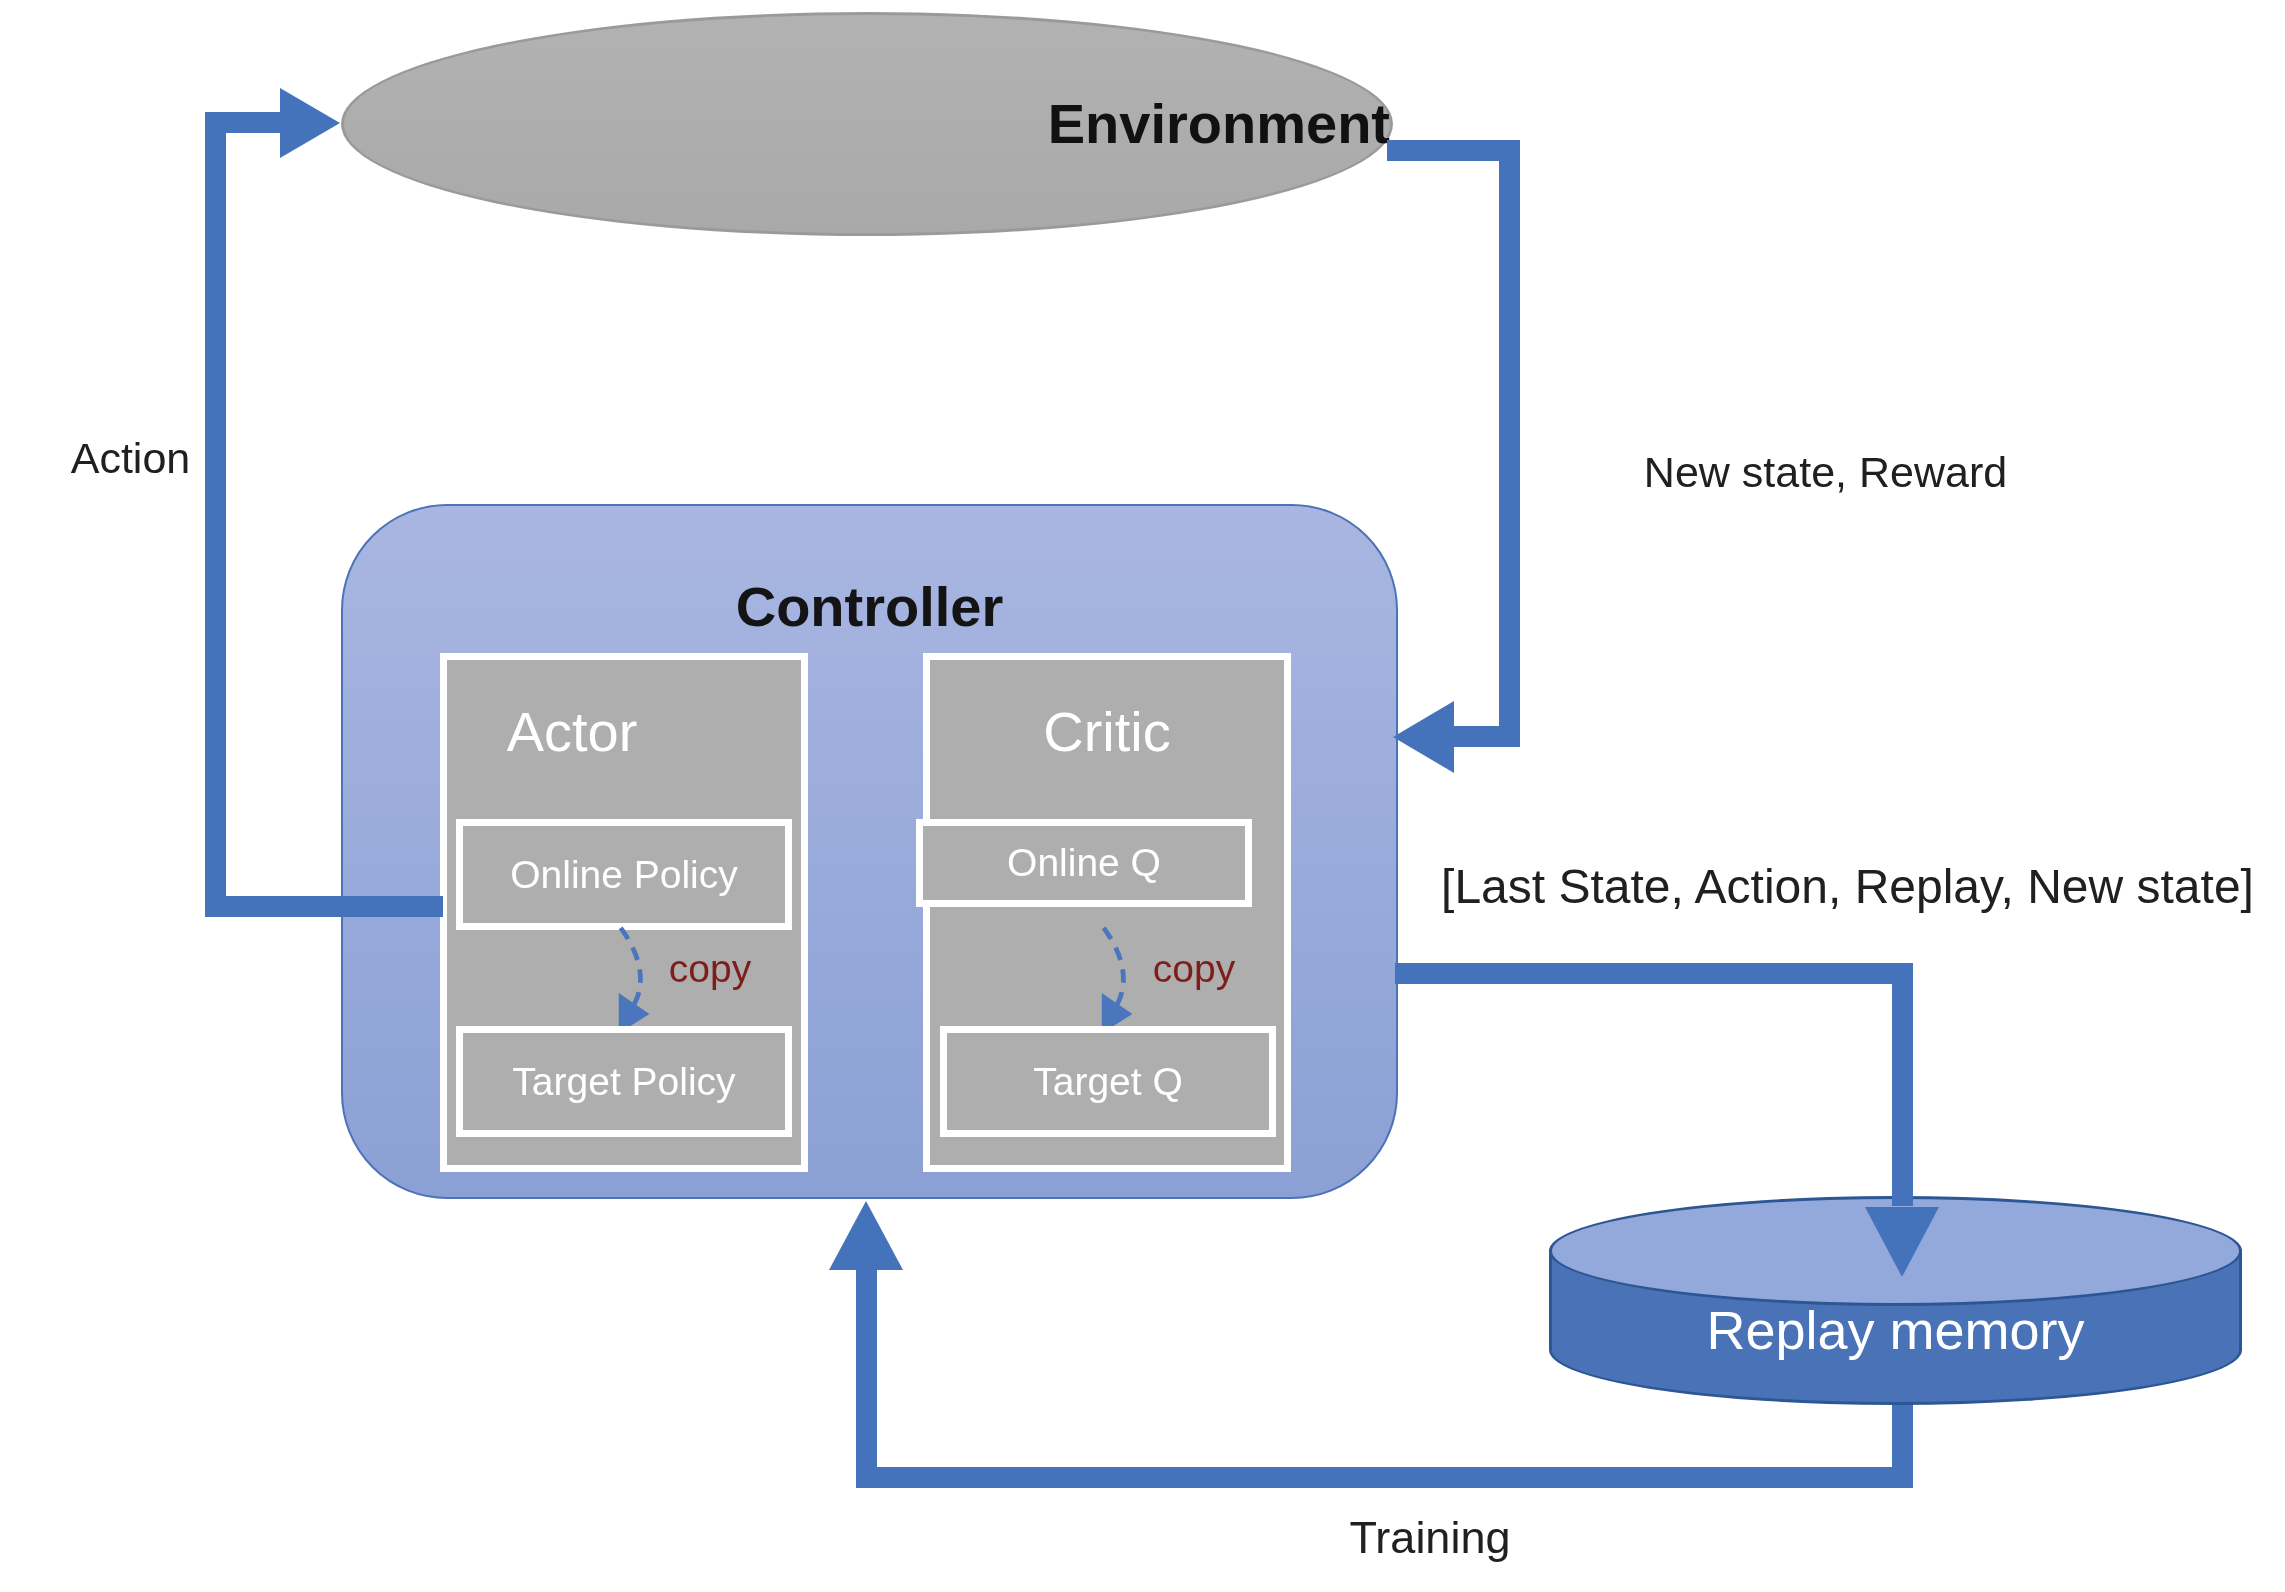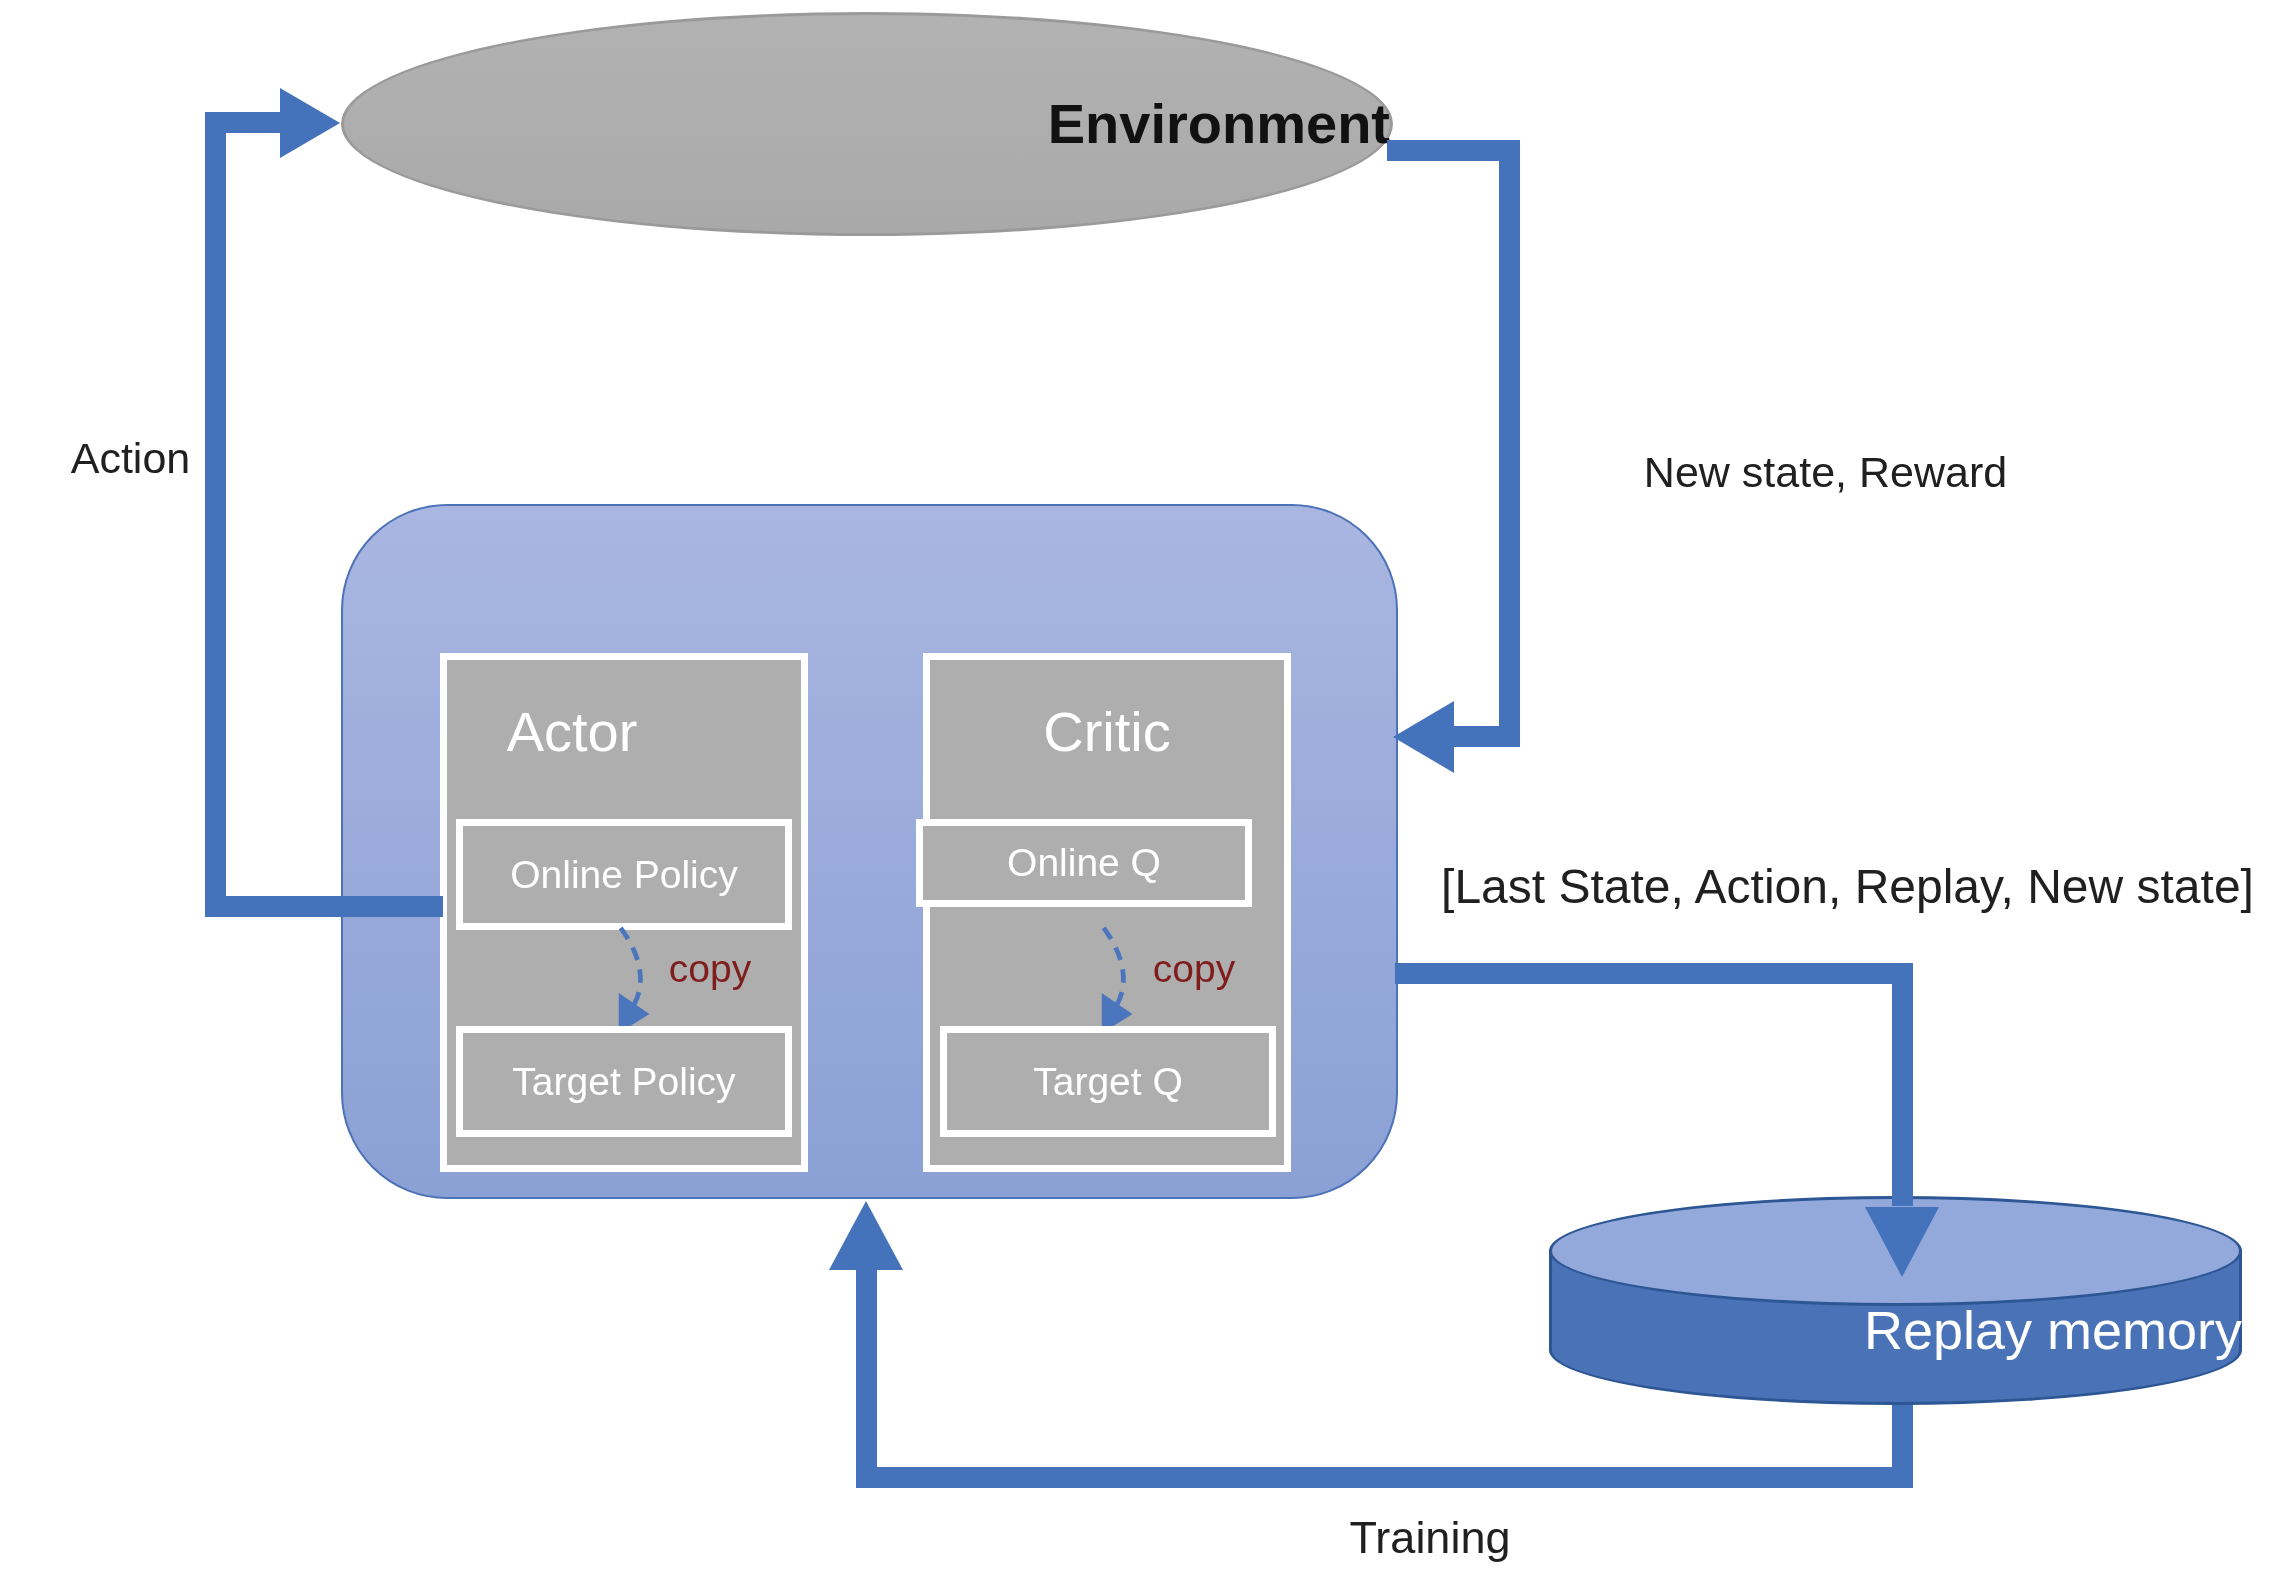--- a/index.html
+++ b/index.html
@@ -49,37 +49,38 @@
   }
   .cyl-body{
     left:1549px;top:1249px;width:693px;height:102px;background:#4a72b6;
     border-left:3.8px solid #2d5694;border-right:3.8px solid #2d5694;box-sizing:border-box;
   }
   .cyl-ell-top{
     left:1549px;top:1196px;width:693px;height:110px;border-radius:50%;
     background:#93a9dc;border:3.8px solid #2d5694;box-sizing:border-box;
   }
   .cyl-label{
-    left:1549px;top:1299px;width:693px;text-align:right;
+    left:1549px;top:1299px;width:693px;text-align:center;
     color:#ffffff;font-size:54px;font-weight:300;
   }
   
   .edge-label{font-size:43px;color:#202020;text-align:center;white-space:nowrap;margin-left:44px;}
   .trans-label{font-size:48px;color:#202020;text-align:center;white-space:nowrap;}
 </style>
 </head>
 <body>
 
 <div class="stage">
 
   <div class="abs env-ellipse">
     <span class="env-title">Environment</span>
   </div>
 
   <div class="abs controller"></div>
+  <div class="abs controller-title">Controller</div>
 
   <div class="abs gray-box" style="left:440px;top:653px;width:368px;height:519px;"></div>
   <div class="abs module-title" style="left:424px;top:699px;width:296px;">Actor</div>
   <div class="abs sub-box" style="left:456px;top:819px;width:336px;height:111px;">
     <span class="sub-label">Online Policy</span>
   </div>
   <svg class="abs" style="left:588px;top:924px;" width="96" height="115" viewBox="0 0 100 120">
     <path d="M34,4 C56,34 60,62 48,84" fill="none" stroke="#4b76be" stroke-width="5" stroke-dasharray="14 10"></path>
     <polygon points="32,114 64,94 32,72" fill="#4b76be"></polygon>
   </svg>

